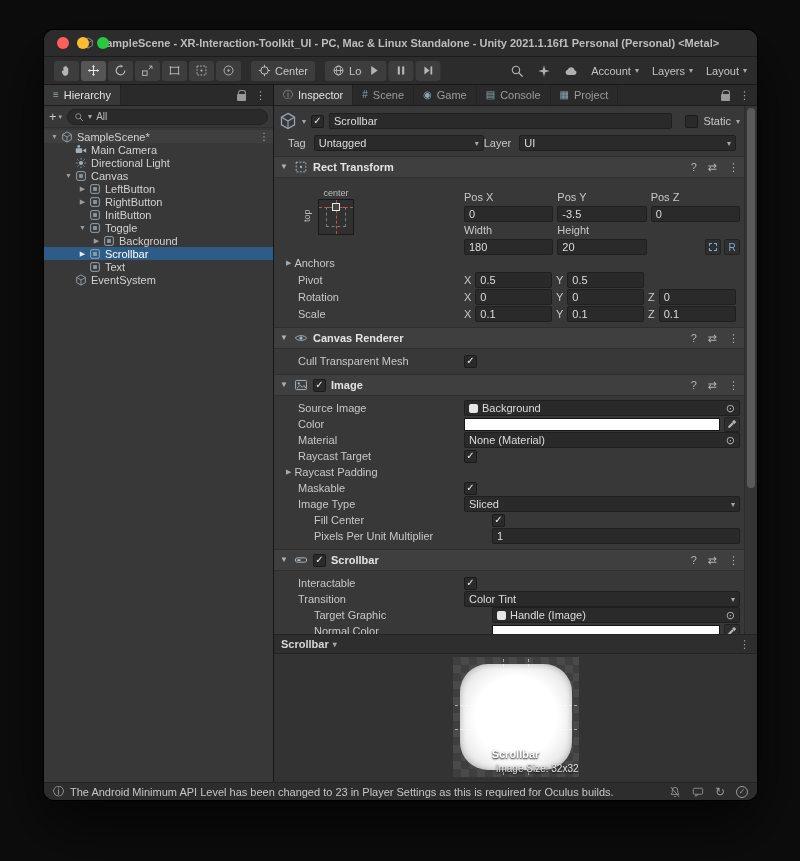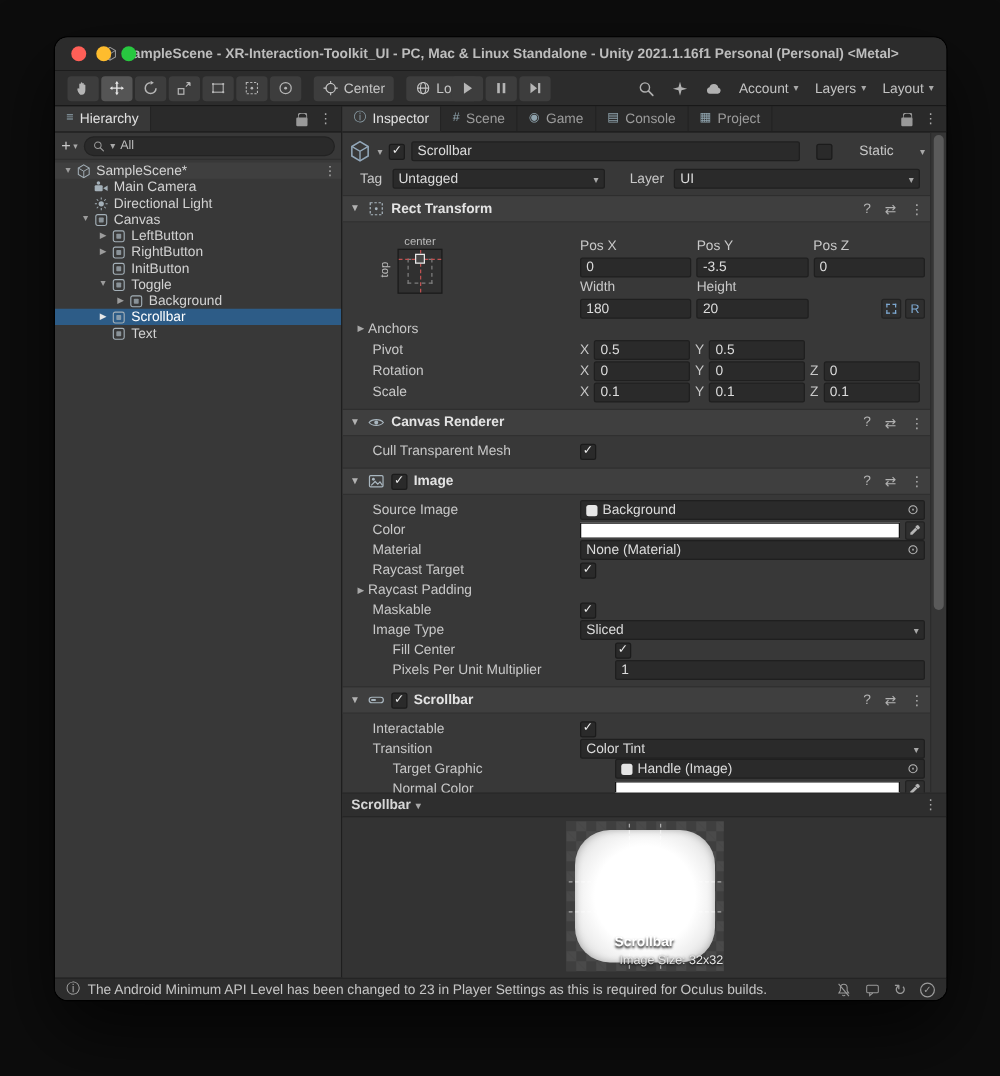--- a/index.html
+++ b/index.html
@@ -54,26 +54,26 @@
 .rightpane{flex:1;min-width:0;display:flex;flex-direction:column;background:#383838}
 .insp-scroll{flex:1;min-height:0;overflow:hidden;position:relative;padding-right:13px}
 .vscroll{position:absolute;right:0;top:0;bottom:0;width:13px;background:#353535;border-left:1px solid #2c2c2c}
 .vthumb{position:absolute;left:2px;right:2px;top:2px;height:72%;background:#5a5a5a;border-radius:4px}
 .go-header{padding:6px 4px 5px 5px}
 .go-row1{display:flex;align-items:center;gap:5px}
 .go-row1 svg{width:18px;height:18px;color:#93a8ba}
 .cb{width:13px;height:13px;flex:none;background:#2a2a2a;border:1px solid #1b1b1b;border-radius:2px;display:flex;align-items:center;justify-content:center;font-size:10px;color:#eee;line-height:1}
 .field{height:16px;background:#2a2a2a;border:1px solid #1f1f1f;border-radius:2px;color:#dcdcdc;font-size:11px;display:flex;align-items:center;padding:0 4px;white-space:nowrap;overflow:hidden}
 .namefield{flex:1}
-.static-group{display:flex;align-items:center;gap:21px;margin-left:8px;font-size:11px;color:#c8c8c8}
+.static-group{display:flex;align-items:center;gap:5px;margin-left:8px;font-size:11px;color:#c8c8c8}
 .go-row2{display:flex;align-items:center;margin-top:5px;padding-left:9px;font-size:11px;color:#c8c8c8}
 .dd{justify-content:space-between;gap:6px}
 .dd .caret{margin-left:auto}
 .tag-dd{width:170px;margin-left:8px}
-.layer-lbl{margin-left:20px}
+.layer-lbl{}
 .layer-dd{flex:1;margin-left:8px;margin-right:4px}
 .comp{border-top:1px solid #2e2e2e}
 .comp-h{height:21px;background:#3f3f3f;display:flex;align-items:center;gap:5px;padding:0 5px;border-bottom:1px solid #303030}
 .fold{width:10px;font-size:8px;color:#b2b2b2;text-align:center;line-height:1}
 .cicon{width:14px;height:14px;color:#a9b6bf}
 .cname{font-size:11px;font-weight:bold;color:#e3e3e3}
 .hicons{margin-left:auto;display:flex;align-items:center;gap:11px;color:#b2b2b2;font-size:11px}
 .crows{padding:4px 0 5px}
 .row{display:flex;align-items:center;height:16px;padding-left:24px;padding-right:4px;font-size:11px;color:#c8c8c8}
 .row .lbl{width:166px;flex:none;white-space:nowrap;overflow:hidden}
@@ -452,20 +452,27 @@
             </svg>
           <span class="tlabel">Scrollbar</span>
         </div>
         <div class="trow d2">
           <span class="arrow"></span>
           <svg class="ticon">
               <use href="#sym-ui"></use>
             </svg>
           <span class="tlabel">Text</span>
         </div>
+        <div class="trow d1">
+          <span class="arrow"></span>
+          <svg class="ticon">
+              <use href="#sym-cube"></use>
+            </svg>
+          <span class="tlabel">EventSystem</span>
+        </div>
       </div>
     </div>
 
     <div class="rightpane">
       <div class="ptabs">
         <div class="tab active">
             <span class="tabicon">ⓘ</span>
             <span>Inspector</span>
           </div>
         <div class="tab">

